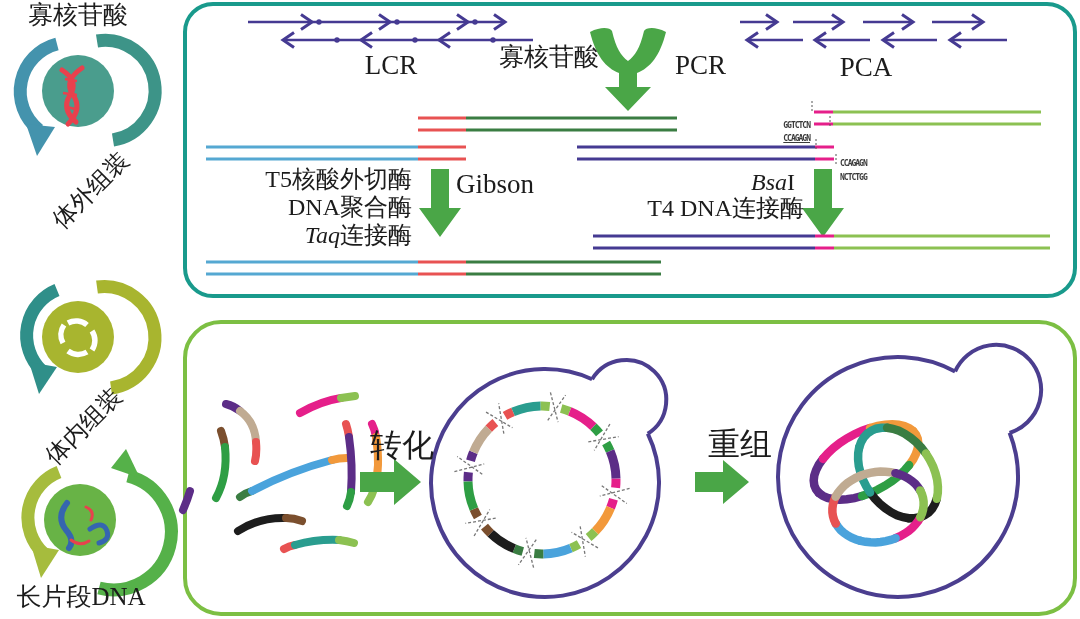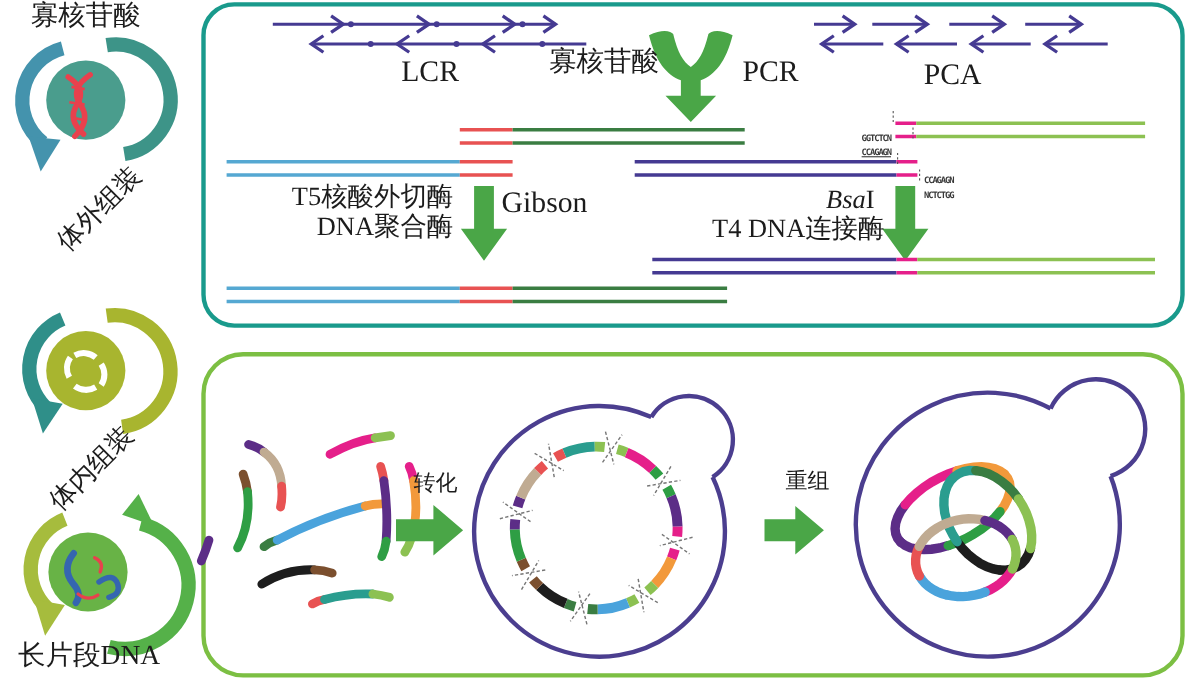--- a/index.html
+++ b/index.html
@@ -4,21 +4,21 @@
 <style>
   html,body{margin:0;padding:0;background:#fff;}
   #stage{position:relative;width:1080px;height:619px;background:#fff;overflow:hidden;
          font-family:"Liberation Serif",serif;color:#1c1c1c;}
   .box{position:absolute;background:transparent;}
   #top-box{left:183px;top:2px;width:886px;height:288px;border:4px solid var(--teal_border);border-radius:30px;}
   #bottom-box{left:183px;top:320px;width:886px;height:288px;border:4px solid var(--green_border);border-radius:38px;}
   #art{position:absolute;left:0;top:0;pointer-events:none;}
   .txt{position:absolute;line-height:1.05;white-space:nowrap;}
   .c{text-align:center;} .r{text-align:right;} .l{text-align:left;}
-  .f27{font-size:27px;} .f25{font-size:25px;} .f24{font-size:24px;} .f28{font-size:20px;}
+  .f27{font-size:27px;} .f25{font-size:25px;} .f24{font-size:24px;} .f28{font-size:32px;text-align:right;}
   .rot{transform:rotate(-45deg);transform-origin:center center;}
   .seq{font:bold 8px "DejaVu Sans Mono",monospace;letter-spacing:-1px;color:#3a3a3a;line-height:1;margin-top:19px;}
   .it{font-style:italic;}
 </style>
 </head>
 <body>
 
 <div id="stage">
 
   <div id="top-box" class="box"></div>
@@ -218,20 +218,21 @@
   <div class="txt c f24 rot" style="left:25px;top:414px;width:118px;">体内组装</div>
   <div class="txt c f25" style="left:4px;top:584px;width:154px;">长片段DNA</div>
 
   <div class="txt c f27" style="left:352px;top:51px;width:78px;">LCR</div>
   <div class="txt c f25" style="left:488px;top:44px;width:122px;">寡核苷酸</div>
   <div class="txt c f27" style="left:646px;top:51px;width:80px;text-align:right;">PCR</div>
   <div class="txt c f27" style="left:824px;top:53px;width:84px;">PCA</div>
 
   <div class="txt r f24" style="left:228px;top:167px;width:184px;">T5核酸外切酶</div>
   <div class="txt r f24" style="left:228px;top:195px;width:184px;">DNA聚合酶</div>
+  <div class="txt r f24" style="left:228px;top:223px;width:184px;"><span class="it">Taq</span><span>连接酶</span></div>
   <div class="txt l f27" style="left:456px;top:170px;width:120px;">Gibson</div>
 
   <div class="txt c f24" style="left:723px;top:170px;width:100px;"><span class="it">Bsa</span><span>I</span></div>
   <div class="txt r f24" style="left:604px;top:196px;width:200px;">T4 DNA连接酶</div>
 
   <div class="txt r seq" style="left:752px;top:103px;width:58px;">GGTCTCN</div>
   <div class="txt r seq" style="left:752px;top:116px;width:58px;text-decoration:underline;">CCAGAGN</div>
   <div class="txt l seq" style="left:840px;top:141px;width:58px;">CCAGAGN</div>
   <div class="txt l seq" style="left:840px;top:155px;width:58px;">NCTCTGG</div>
 

